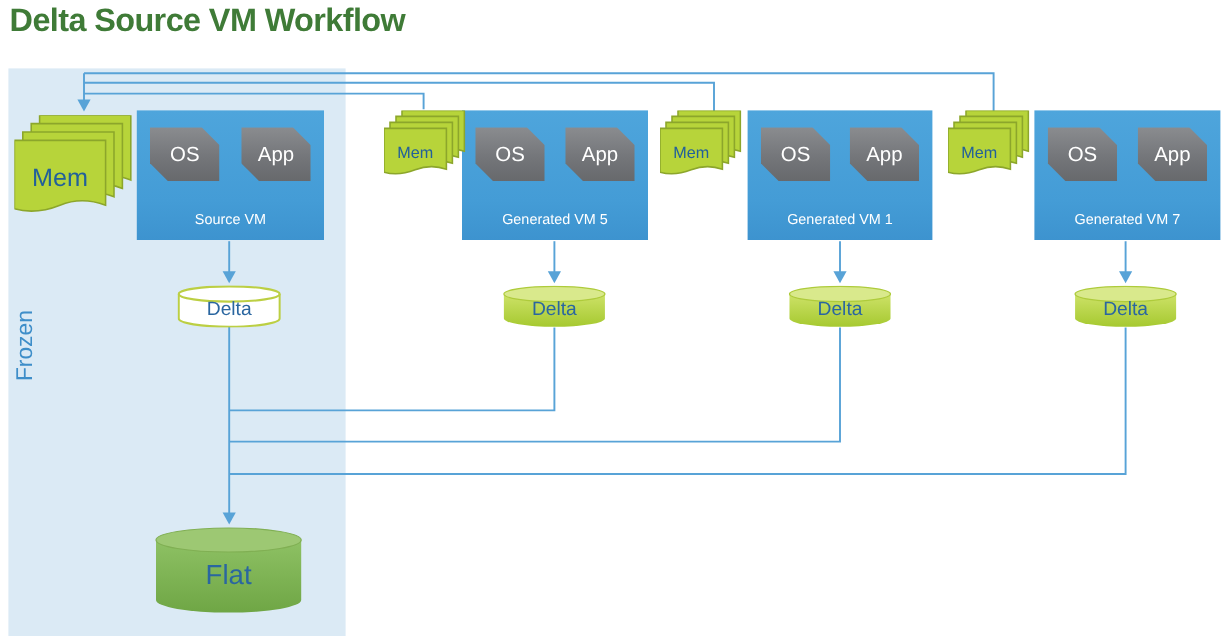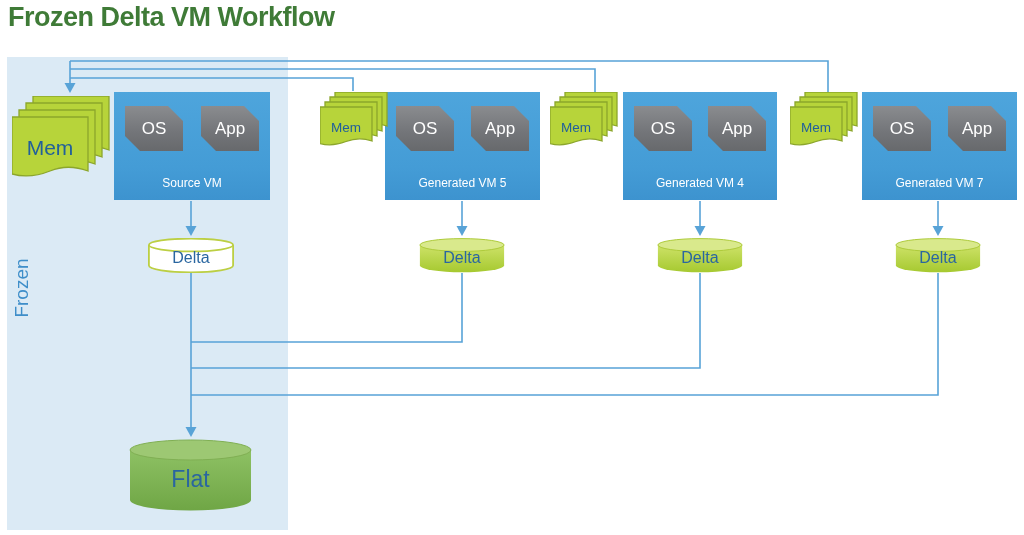--- a/index.html
+++ b/index.html
@@ -41,21 +41,21 @@
   .node { position:absolute; z-index:3; }
   .cyl-text { fill:#2a66a0; text-anchor:middle; font-family:"Liberation Sans",sans-serif; }
   .mem-text { fill:#22609a; text-anchor:middle; font-family:"Liberation Sans",sans-serif; }
   .mem-page { fill:#b7d43a; stroke:#8ca62b; stroke-width:1.3px; }
 </style>
 </head>
 <body>
 
 <div class="canvas">
 
-  <h1 class="page-title">Frozen Delta VM Workflow</h1>
+  <h1 class="page-title">Delta Source VM Workflow</h1>
 
   <div class="frozen-region"></div>
   <div class="frozen-label">Frozen</div>
 
   <svg width="0" height="0" style="position:absolute">
     <defs>
       <linearGradient id="gradDelta" x1="0" y1="0" x2="0" y2="1">
         <stop offset="0%" stop-color="#cde268"></stop>
           <stop offset="100%" stop-color="#a6c930"></stop>
       </linearGradient>
@@ -137,21 +137,21 @@
   </svg>
   <svg class="node" style="left:419px;top:238px;" width="86" height="35">
     <path d="M0.9 7 L0.9 27.5 A42.1 6.8 0 0 0 85.1 27.5 L85.1 7" fill="url(#gradDelta)"></path>
     <ellipse cx="43" cy="7" rx="42.1" ry="6.4" fill="#d9e98c" stroke="#aecb3b" stroke-width="1"></ellipse>
     <text class="cyl-text" x="43" y="24.5" font-size="16">Delta</text>
   </svg>
 
   <div class="vm-box" style="left:623px;top:92px;width:154px;">
     <div class="chip" style="left:11px;">OS</div>
     <div class="chip" style="left:85px;">App</div>
-    <div class="vm-label">Generated VM 4</div>
+    <div class="vm-label">Generated VM 1</div>
   </div>
   <svg class="node" style="left:550px;top:92px;" width="68" height="58">
     <g transform="translate(15,0)">
         <path class="mem-page" d="M0 0 L52 0 L52 34 Q39 29.5 26 34.5 Q12 40 0 36.5 Z"></path>
       </g>
     <g transform="translate(10,5)">
         <path class="mem-page" d="M0 0 L52 0 L52 34 Q39 29.5 26 34.5 Q12 40 0 36.5 Z"></path>
       </g>
     <g transform="translate(5,10)">
         <path class="mem-page" d="M0 0 L52 0 L52 34 Q39 29.5 26 34.5 Q12 40 0 36.5 Z"></path>

